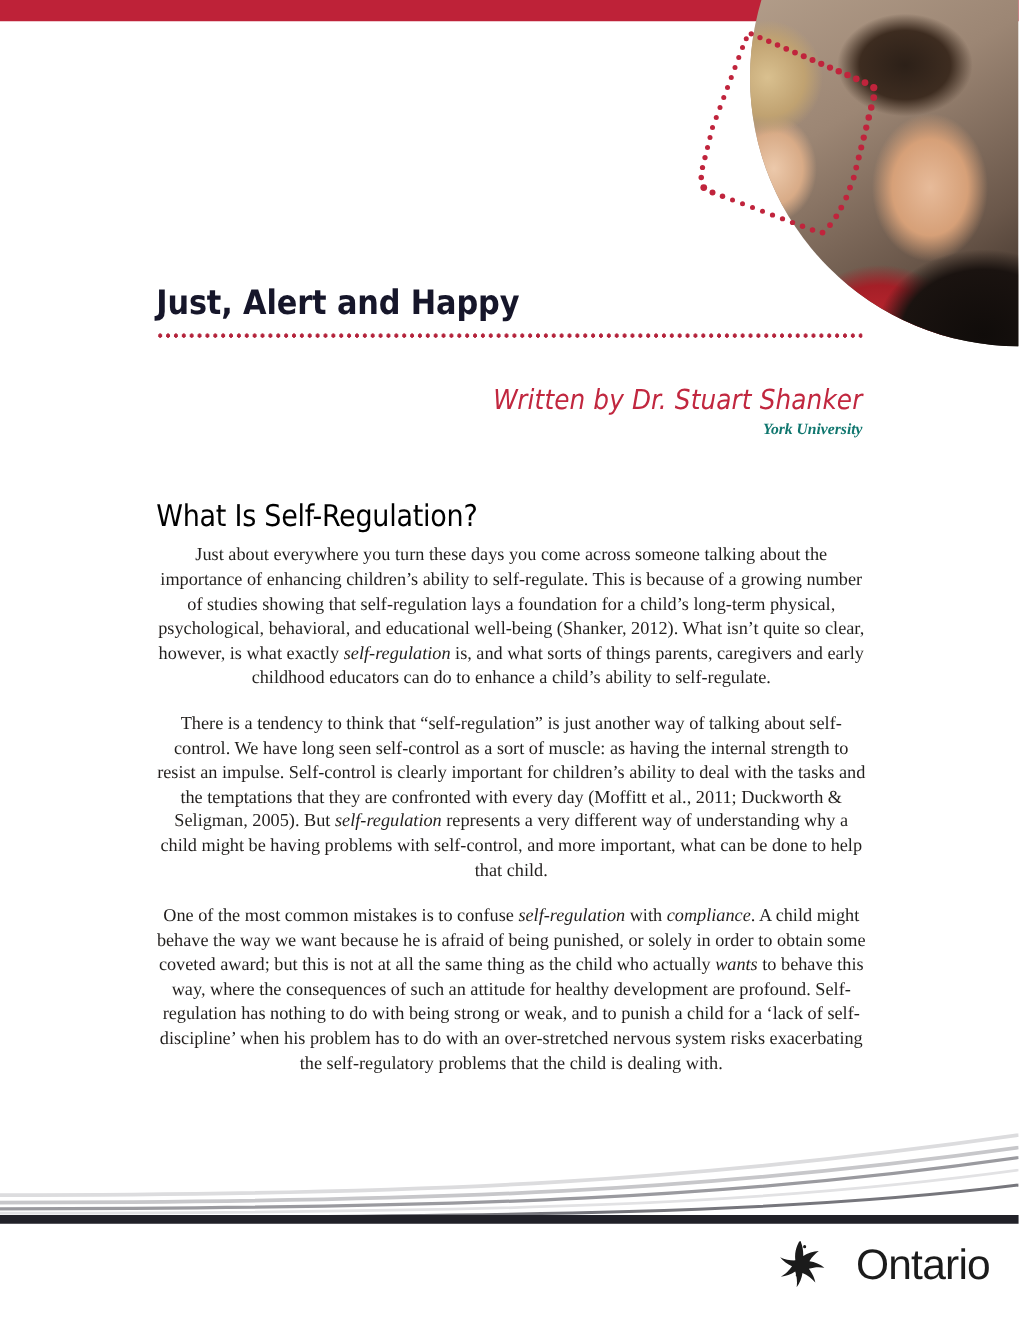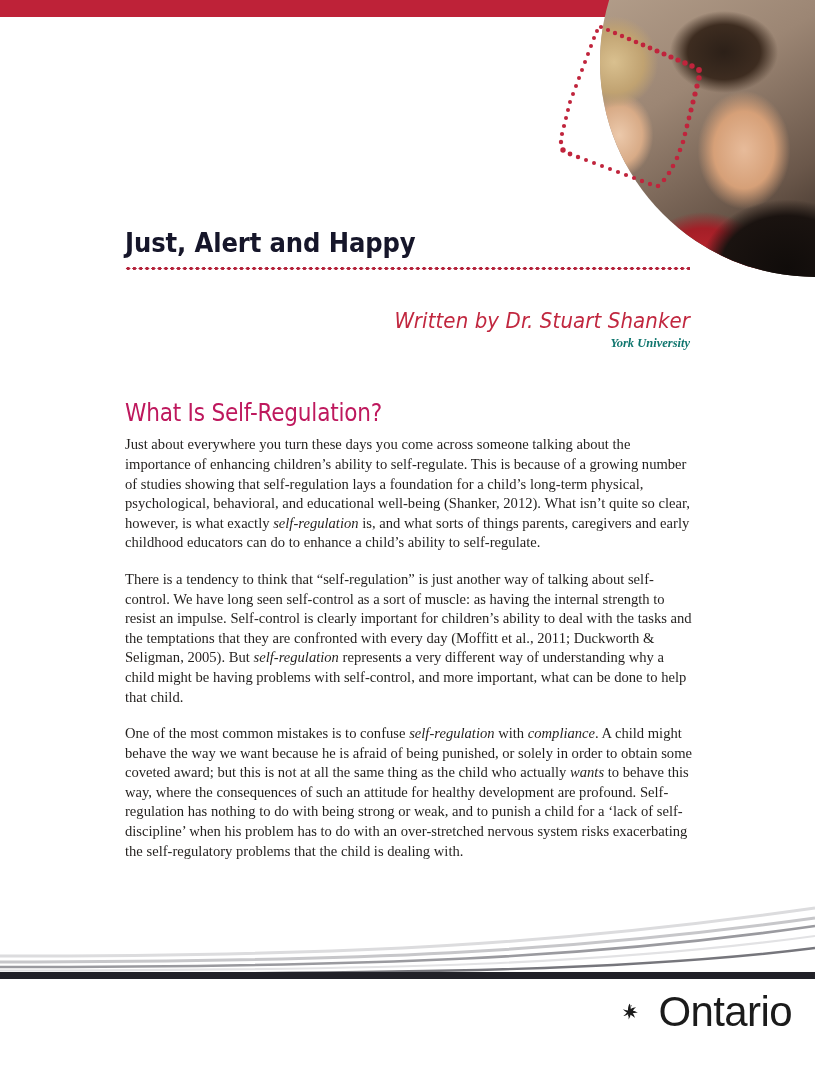--- a/index.html
+++ b/index.html
@@ -121,31 +121,31 @@
     position: absolute;
     left: 125px; top: 400px;
     width: 568px;
     z-index: 5;
   }
   .section-heading {
     margin: 0 0 9px 0;
     font-family: "DejaVu Sans Condensed", "Liberation Sans Narrow", "Liberation Sans", sans-serif;
     font-size: 24px;
     font-weight: normal;
-    color: #be185d;
+    color: #000000;
     letter-spacing: -0.2px;
     line-height: 1.1;
   }
   .para {
     margin: 0 0 17px 0;
     font-family: "Liberation Serif", serif;
     font-size: 14.6px;
     line-height: 19.6px;
     color: #221f1d;
-    text-align: left;
+    text-align: center;
   }
   .para:last-child { margin-bottom: 5px; }
   .para i { font-style: italic; }
 
   
   .footer-art {
     position: absolute;
     left: 0; top: 900px;
     width: 815px; height: 82px;
     z-index: 2;
@@ -162,21 +162,21 @@
   .logo-block {
     position: absolute;
     left: 622px; top: 986px;
     width: 170px; height: 52px;
     z-index: 5;
     display: flex;
     align-items: center;
   }
   .logo-word {
     font-family: "Liberation Sans", sans-serif;
-    font-size: 42px;
+    font-size: 34px;
     font-weight: normal;
     color: #1b1b1b;
     letter-spacing: -0.6px;
     margin-left: 17px;
     line-height: 1;
   }
 </style>
 </head>
 <body>
 

